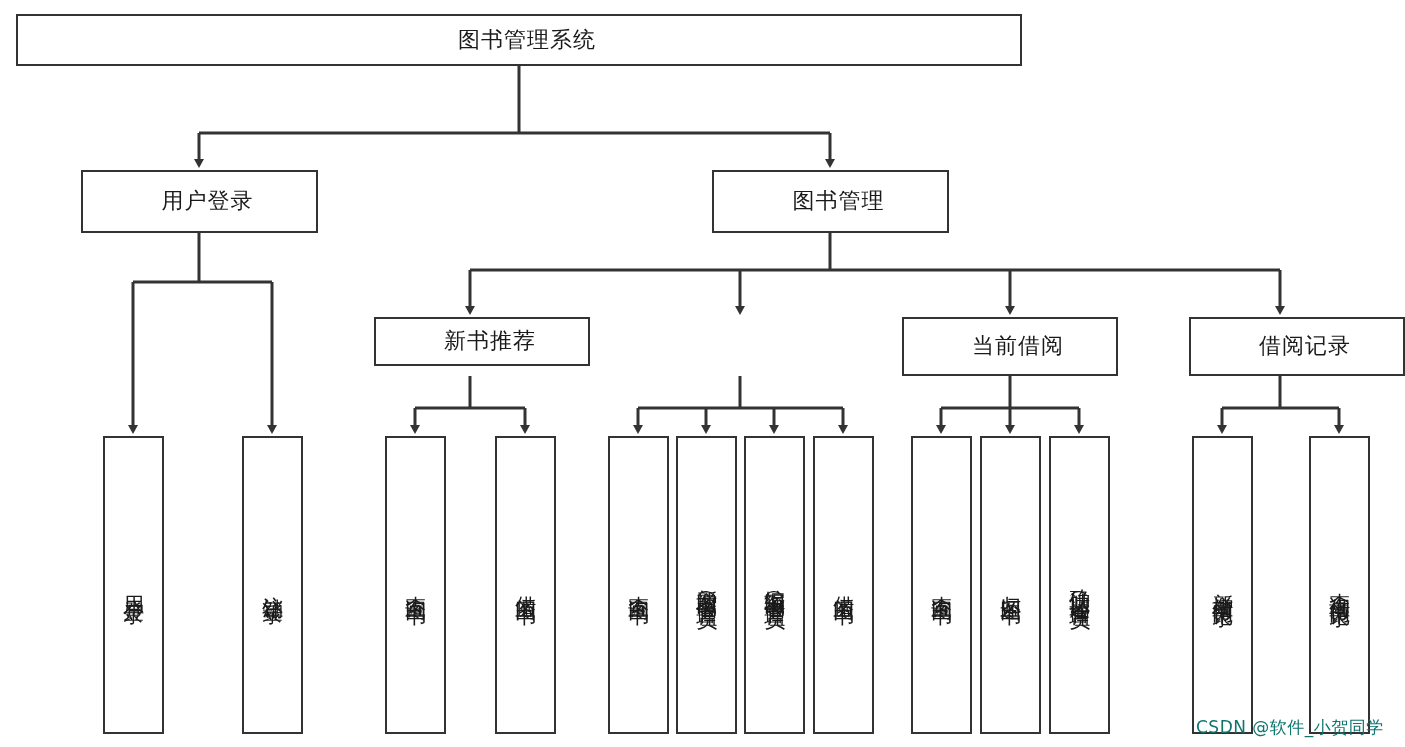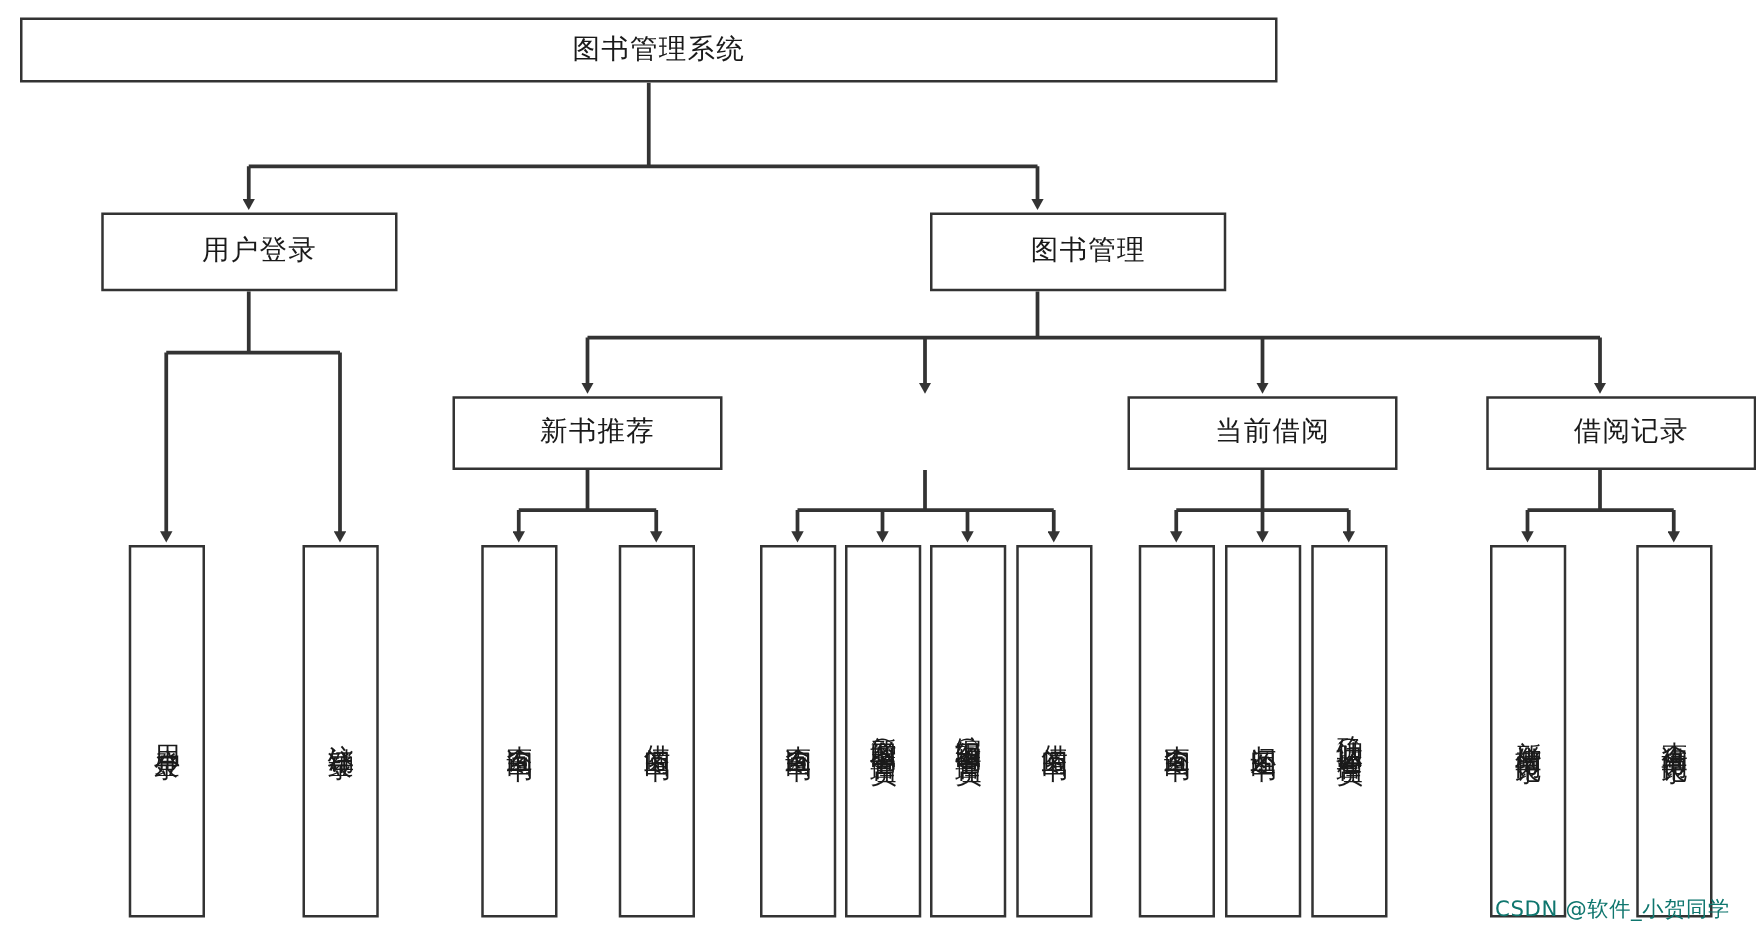--- a/index.html
+++ b/index.html
@@ -118,25 +118,25 @@
     </g>
   </svg>
 
   <div class="node horiz" style="left:16px; top:14px; width:1006px; height:52px;">
     <span>图书管理系统</span>
   </div>
 
   <div class="node horiz" style="left:81px; top:170px; width:237px; height:63px;">
     <span>用户登录</span>
   </div>
-  <div class="node horiz" style="left:744px; top:170px; width:237px; height:63px;justify-content:center;">
+  <div class="node horiz" style="left:712px; top:170px; width:237px; height:63px;justify-content:center;">
     <span>图书管理</span>
   </div>
 
-  <div class="node horiz" style="left:362px; top:317px; width:216px; height:59px;">
+  <div class="node horiz" style="left:374px; top:317px; width:216px; height:49px;">
     <span>新书推荐</span>
   </div>
   <div class="node horiz" style="left:902px; top:317px; width:216px; height:59px;">
     <span>当前借阅</span>
   </div>
   <div class="node horiz" style="left:1172px; top:317px; width:216px; height:59px;margin-left:17px;">
     <span>借阅记录</span>
   </div>
 
   <div class="node vert" style="left:103px; top:436px; width:61px; height:298px;">

